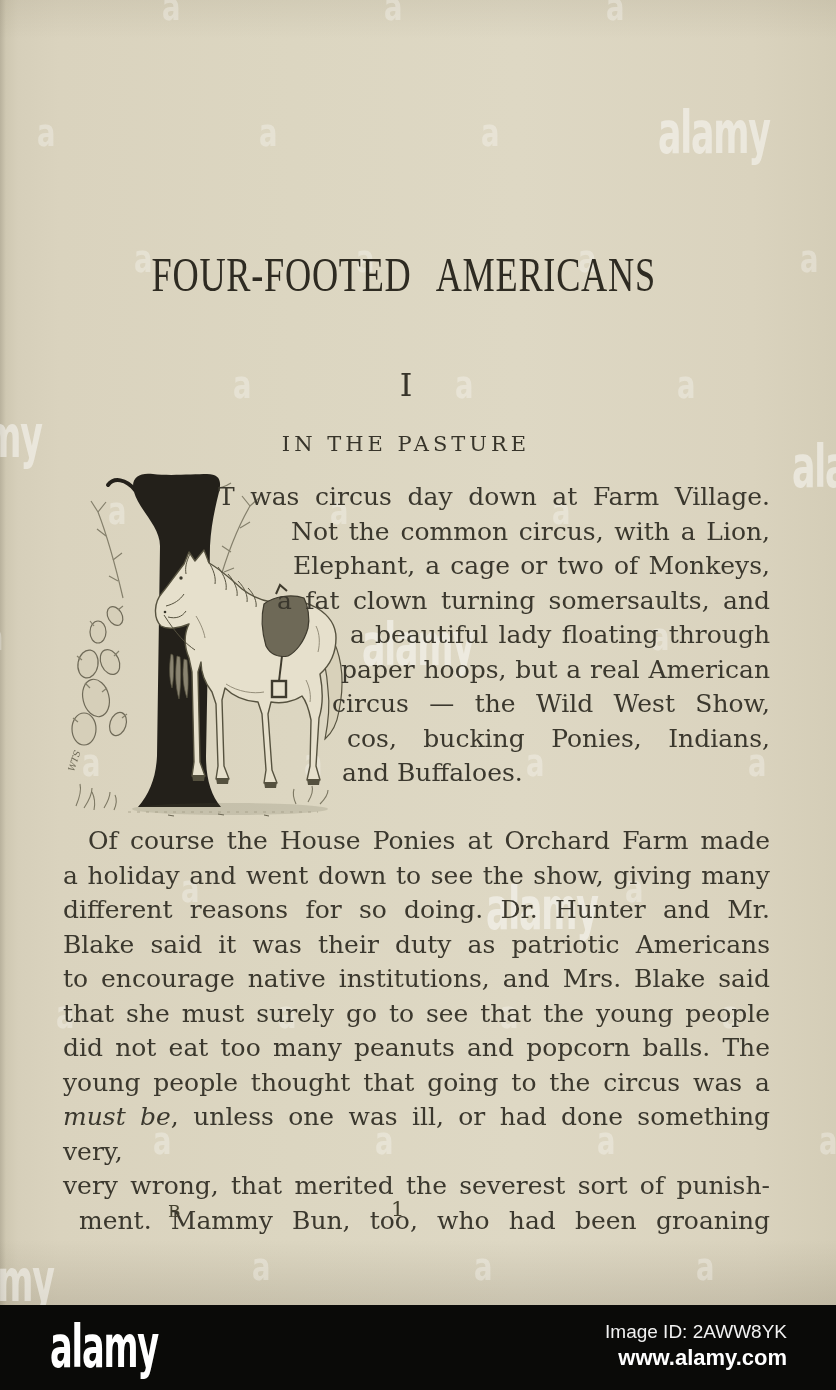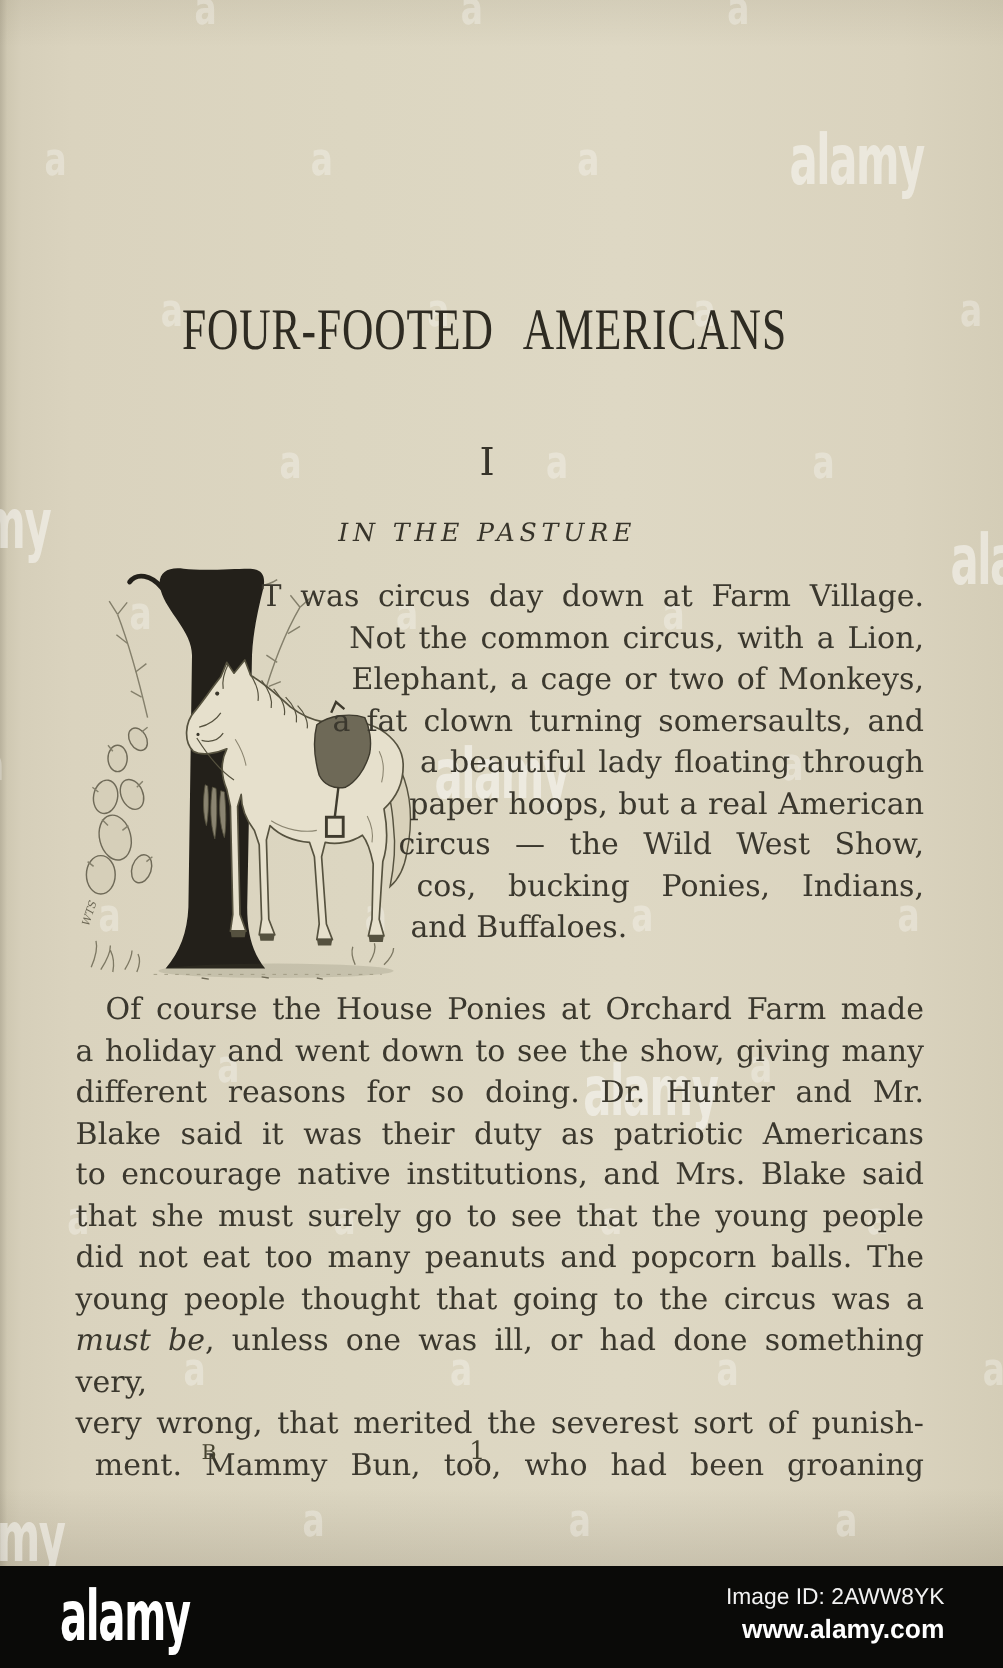--- a/index.html
+++ b/index.html
@@ -25,21 +25,21 @@
 
   
   .title{position:absolute;left:63px;width:707px;top:242px;margin:0;text-align:left;
     font-family:"Liberation Serif",serif;font-weight:normal;font-size:49px;line-height:66px;
     color:#2e2b22;white-space:nowrap;}
   .title-inner{display:inline-block;transform:scaleX(.74);transform-origin:center;
     letter-spacing:1px;word-spacing:22px;}
   .chapter{position:absolute;left:63px;width:686px;top:369px;text-align:center;
     font-size:32px;line-height:32px;color:#37342a;}
   .section{position:absolute;left:63px;width:686px;top:434px;text-align:center;
-    font-size:21px;line-height:21px;letter-spacing:4px;color:#37342a;font-style:italic;}
+    font-size:21px;line-height:21px;letter-spacing:4px;color:#37342a;}
 
   .para{position:absolute;left:63px;width:707px;color:var(--ink);
     font-size:25px;line-height:34.5px;}
   #para1{top:480px;} #para2{top:824px;}
   .line{text-align:justify;text-align-last:justify;white-space:normal;}
   .line.lastline{text-align-last:left;}
   .line em{font-style:italic;}
   .sig{position:absolute;left:168px;top:1201px;font-size:17px;color:#45422f;}
   .pageno{position:absolute;left:391px;top:1197px;font-size:21px;color:#45422f;}
 

